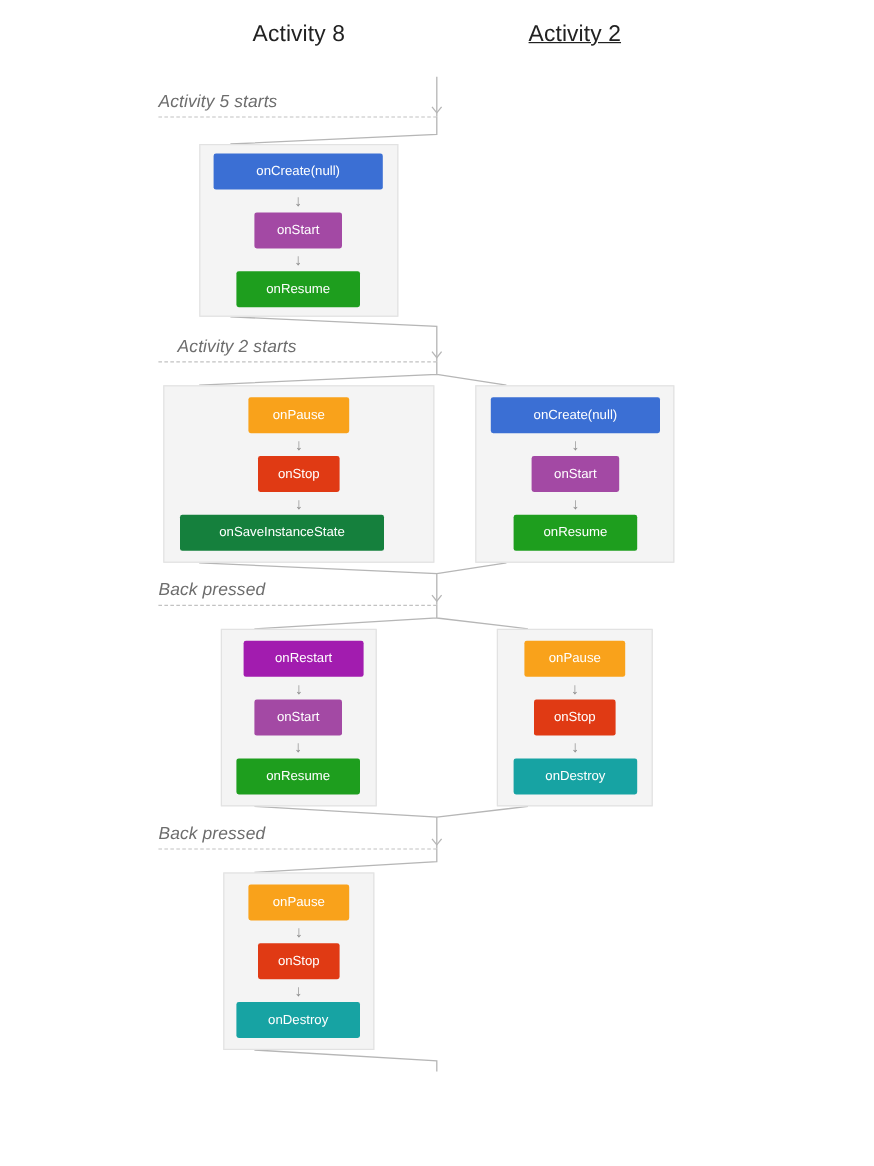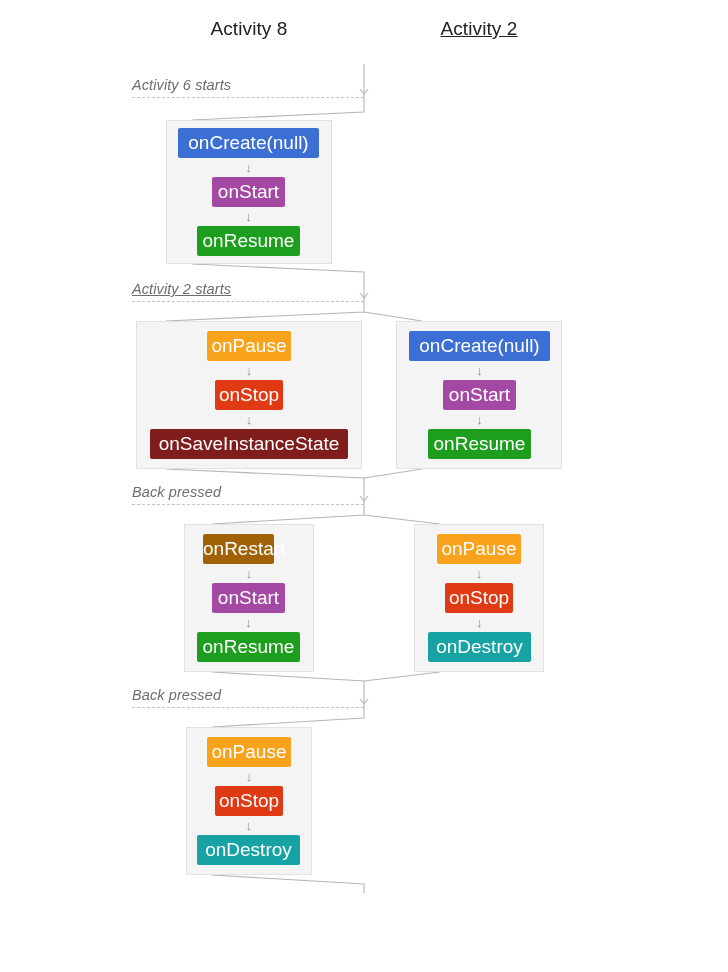--- a/index.html
+++ b/index.html
@@ -53,21 +53,21 @@
     background: #f4f4f4;
     border: 1px solid #e2e2e2;
     box-sizing: border-box;
   }
   .cb {
     position: absolute;
     height: 30px;
     line-height: 30px;
     border-radius: 2px;
     color: #ffffff;
-    font-size: 19px;
+    font-size: 11px;
     text-align: center;
     white-space: nowrap;
     box-sizing: border-box;
   }
   .arrow {
     position: absolute;
     width: 14px;
     height: 18px;
     line-height: 18px;
     text-align: center;
@@ -98,46 +98,46 @@
         <path d="M360,496 L364,501 L368,496"></path>
         <path d="M360,699 L364,704 L368,699"></path>
       </g>
   </svg>
 
   <div id="headers-layer">
       <div class="col-header" style="left: 129px; top: 18px; width: 240px;">Activity 8</div>
       <div class="col-header" style="left: 359px; top: 18px; width: 240px; text-decoration: underline;">Activity 2</div>
     </div>
   <div id="phases-layer">
-      <div class="phase-label" style="left: 132px; top: 77px;">Activity 6 starts</div>
+      <div class="phase-label" style="left: 132px; top: 77px;">Activity 5 starts</div>
       <div class="sep-line" style="left: 132px; top: 97px; width: 232px;"></div>
       <div class="panel" style="left: 166px; top: 120px; width: 166px; height: 144px;"></div>
       <div class="cb" style="left: 178px; top: 128px; width: 141px; background: rgb(59, 111, 212);">onCreate(null)</div>
       <div class="arrow" style="left: 241.5px; top: 159px;">↓</div>
       <div class="cb" style="left: 212px; top: 177px; width: 73px; background: rgb(163, 73, 164);">onStart</div>
       <div class="arrow" style="left: 241.5px; top: 208px;">↓</div>
       <div class="cb" style="left: 197px; top: 226px; width: 103px; background: rgb(30, 158, 30);">onResume</div>
-      <div class="phase-label" style="left: 132px; top: 281px; text-decoration: underline;">Activity 2 starts</div>
+      <div class="phase-label" style="left: 148px; top: 281px;">Activity 2 starts</div>
       <div class="sep-line" style="left: 132px; top: 301px; width: 232px;"></div>
       <div class="panel" style="left: 136px; top: 321px; width: 226px; height: 148px;"></div>
       <div class="cb" style="left: 207px; top: 331px; width: 84px; background: rgb(249, 162, 27);">onPause</div>
       <div class="arrow" style="left: 242px; top: 362px;">↓</div>
       <div class="cb" style="left: 215px; top: 380px; width: 68px; background: rgb(224, 58, 20);">onStop</div>
       <div class="arrow" style="left: 242px; top: 411px;">↓</div>
-      <div class="cb" style="left: 150px; top: 429px; width: 198px; background: #7f1d1d;">onSaveInstanceState</div>
+      <div class="cb" style="left: 150px; top: 429px; width: 170px; background: #15803d;">onSaveInstanceState</div>
       <div class="panel" style="left: 396px; top: 321px; width: 166px; height: 148px;"></div>
       <div class="cb" style="left: 409px; top: 331px; width: 141px; background: rgb(59, 111, 212);">onCreate(null)</div>
       <div class="arrow" style="left: 472.5px; top: 362px;">↓</div>
       <div class="cb" style="left: 443px; top: 380px; width: 73px; background: rgb(163, 73, 164);">onStart</div>
       <div class="arrow" style="left: 472.5px; top: 411px;">↓</div>
       <div class="cb" style="left: 428px; top: 429px; width: 103px; background: rgb(30, 158, 30);">onResume</div>
       <div class="phase-label" style="left: 132px; top: 484px;">Back pressed</div>
       <div class="sep-line" style="left: 132px; top: 504px; width: 232px;"></div>
       <div class="panel" style="left: 184px; top: 524px; width: 130px; height: 148px;"></div>
-      <div class="cb" style="left: 203px; top: 534px; width: 71px; background: #a16207;">onRestart</div>
+      <div class="cb" style="left: 203px; top: 534px; width: 100px; background: #a21caf;">onRestart</div>
       <div class="arrow" style="left: 242px; top: 565px;">↓</div>
       <div class="cb" style="left: 212px; top: 583px; width: 73px; background: rgb(163, 73, 164);">onStart</div>
       <div class="arrow" style="left: 241.5px; top: 614px;">↓</div>
       <div class="cb" style="left: 197px; top: 632px; width: 103px; background: rgb(30, 158, 30);">onResume</div>
       <div class="panel" style="left: 414px; top: 524px; width: 130px; height: 148px;"></div>
       <div class="cb" style="left: 437px; top: 534px; width: 84px; background: rgb(249, 162, 27);">onPause</div>
       <div class="arrow" style="left: 472px; top: 565px;">↓</div>
       <div class="cb" style="left: 445px; top: 583px; width: 68px; background: rgb(224, 58, 20);">onStop</div>
       <div class="arrow" style="left: 472.25px; top: 614px;">↓</div>
       <div class="cb" style="left: 428px; top: 632px; width: 103px; background: rgb(23, 163, 163);">onDestroy</div>

